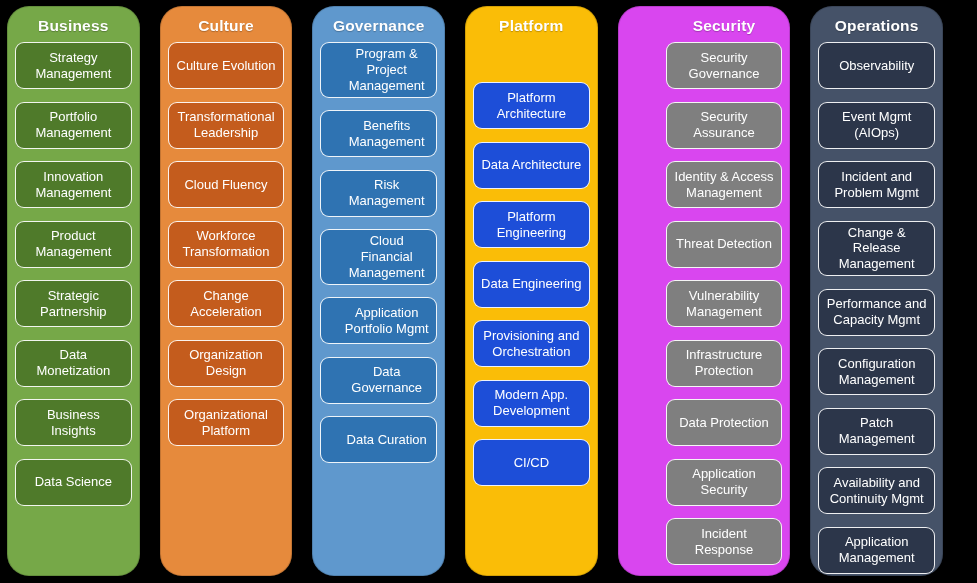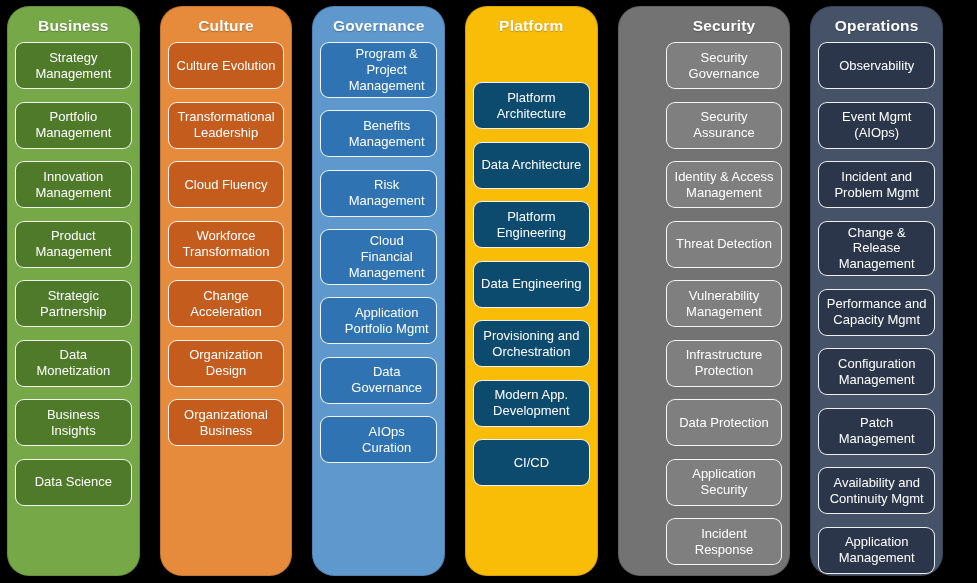--- a/index.html
+++ b/index.html
@@ -58,22 +58,22 @@
     padding: 3px 7px;
   }
   
   .business   { background: #76A848; }
   .business .box   { background: #4F7A2A; }
   .people     { background: #E68A3C; }
   .people .box     { background: #C45C1D; }
   .governance { background: #5F98CD; }
   .governance .box { background: #2F73B2; padding-left: 23px; }
   .platform   { background: #FABD07; gap: 40px; }
-  .platform .box   { background: #0c4a6e; }
-  .security   { background: #737373; padding-left: 40px; }
+  .platform .box   { background: #1d4ed8; }
+  .security   { background: #d946ef; padding-left: 40px; }
   .security .box   { background: #7F7F7F; }
   .operations { background: #455268; }
   .operations .box { background: #2C364A; }
 </style>
 </head>
 <body>
 
 <div class="canvas">
 
   <div class="column business">
@@ -92,34 +92,34 @@
 
   <div class="column people">
     <div class="col-header">Culture</div>
     <div class="boxes">
       <div class="box">Culture Evolution</div>
       <div class="box">Transformational Leadership</div>
       <div class="box">Cloud Fluency</div>
       <div class="box">Workforce Transformation</div>
       <div class="box">Change Acceleration</div>
       <div class="box">Organization Design</div>
-      <div class="box">Organizational Business</div>
+      <div class="box">Organizational Platform</div>
     </div>
   </div>
 
   <div class="column governance">
     <div class="col-header">Governance</div>
     <div class="boxes">
       <div class="box">Program &amp; Project Management</div>
       <div class="box">Benefits Management</div>
       <div class="box">Risk Management</div>
       <div class="box">Cloud Financial Management</div>
       <div class="box">Application Portfolio Mgmt</div>
       <div class="box">Data Governance</div>
-      <div class="box">AIOps Curation</div>
+      <div class="box">Data Curation</div>
     </div>
   </div>
 
   <div class="column platform">
     <div class="col-header">Platform</div>
     <div class="boxes">
       <div class="box">Platform Architecture</div>
       <div class="box">Data Architecture</div>
       <div class="box">Platform Engineering</div>
       <div class="box">Data Engineering</div>

